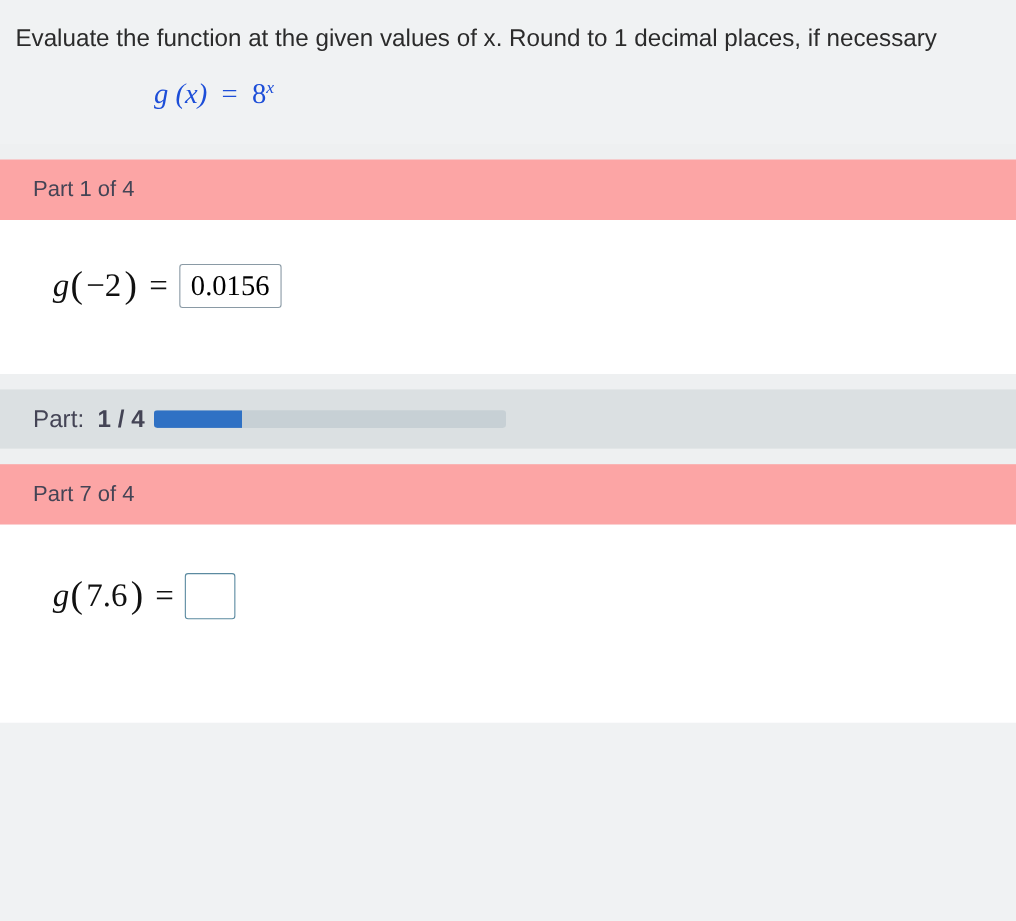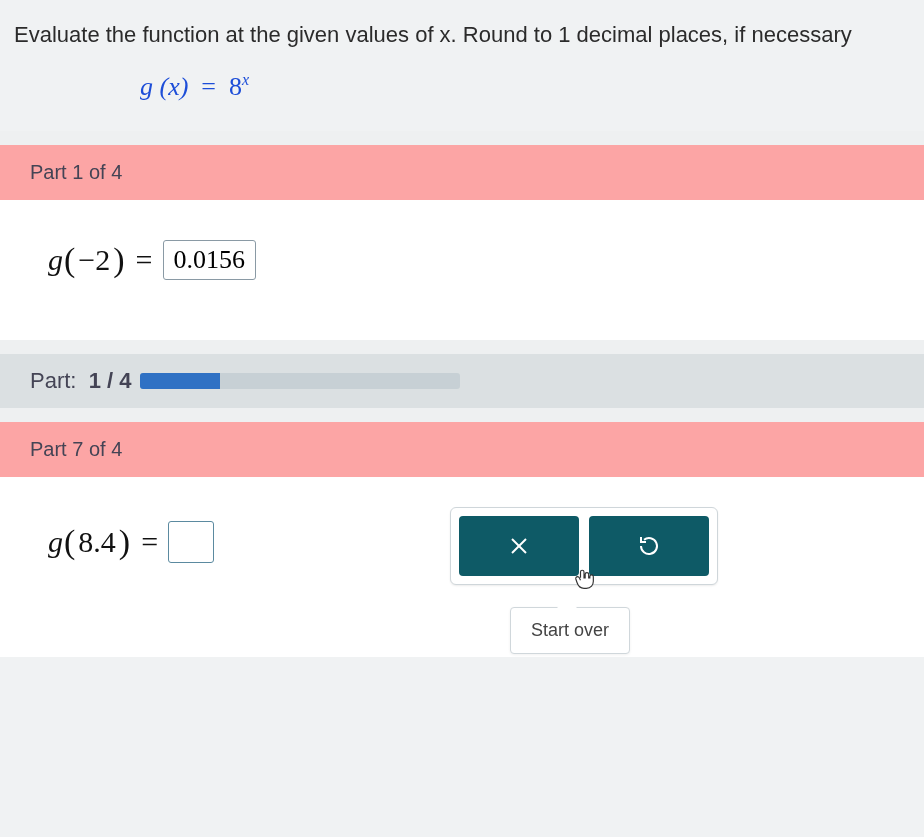--- a/index.html
+++ b/index.html
@@ -199,39 +199,19 @@
 </div>
 
 <div class="spacer"></div>
 
 <div class="part-header">Part 7 of 4</div>
 
 <div class="part2-body">
   <div class="part2-math math-expr">
     <span class="fn">g</span>
     <span class="paren">(</span>
-    <span class="arg">8.4</span>
+    <span class="arg">7.6</span>
     <span class="paren">)</span>
     <span class="eq">=</span>
     <span class="answer-box-empty"></span>
   </div>
 
-  <div class="toolbar-wrap">
-    <div class="toolbar">
-      <button class="tool-btn">
-        <svg viewBox="0 0 24 24">
-          <line x1="5" y1="5" x2="19" y2="19"></line>
-          <line x1="19" y1="5" x2="5" y2="19"></line>
-        </svg>
-      </button>
-      <button class="tool-btn">
-        <svg viewBox="0 0 24 24">
-          <path d="M4 12a8 8 0 1 0 3-6.2"></path>
-          <polyline points="4 3 4 8 9 8" fill="none"></polyline>
-        </svg>
-      </button>
-    </div>
-    <svg class="cursor-hand" width="28" height="28" viewBox="0 0 24 24">
-      <path d="M9 11V6a1.5 1.5 0 0 1 3 0v5h1V8a1.5 1.5 0 0 1 3 0v3h1v-1a1.5 1.5 0 0 1 3 0v4c0 3-2 6-6 6h-2c-3 0-5-2-6-5l-1-3c-.3-1 .4-2 1.5-2 .8 0 1.3.5 1.5 1l1 2" fill="#fff" stroke="#333" stroke-width="1"></path>
-    </svg>
-    <div class="tooltip">Start over</div>
-  </div>
 </div>
 
 </body></html>

